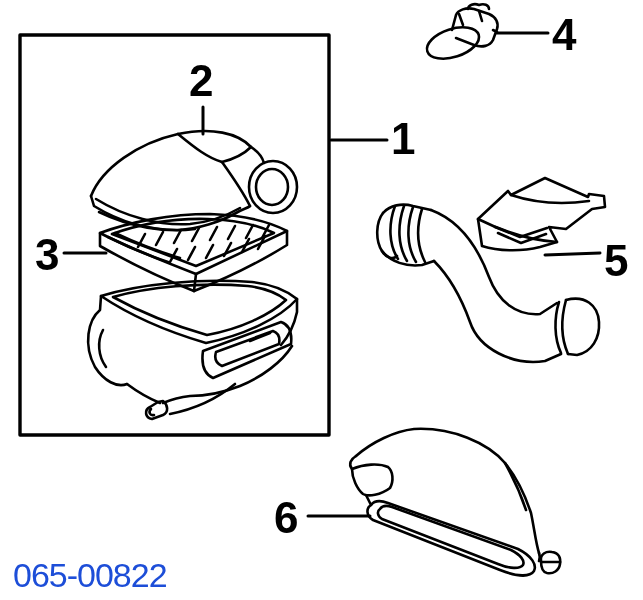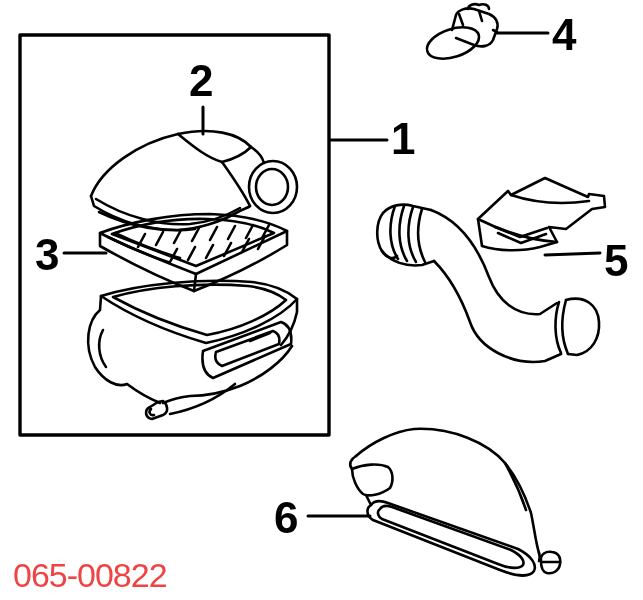--- a/index.html
+++ b/index.html
@@ -22,21 +22,21 @@
     font-weight:bold;
     font-size:44px;line-height:1;
     color:#000;
     user-select:none;
   }
   .code{
     position:absolute;
     left:13px;top:558px;
     font-size:34px;line-height:1;
     letter-spacing:-1px;
-    color:#ef4444;
+    color:#1d4ed8;
   }
 </style>
 </head>
 <body>
 
 <div class="stage">
 
   <svg class="art" width="643" height="600" viewBox="0 0 643 600">
 
     <g>

